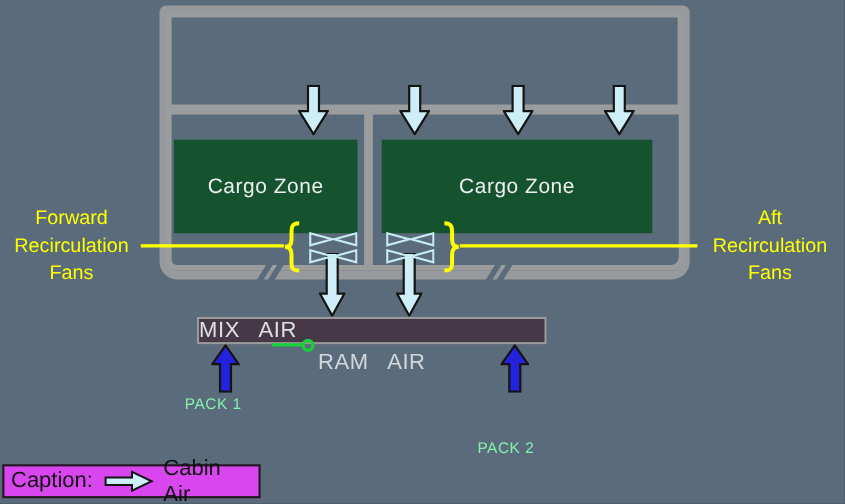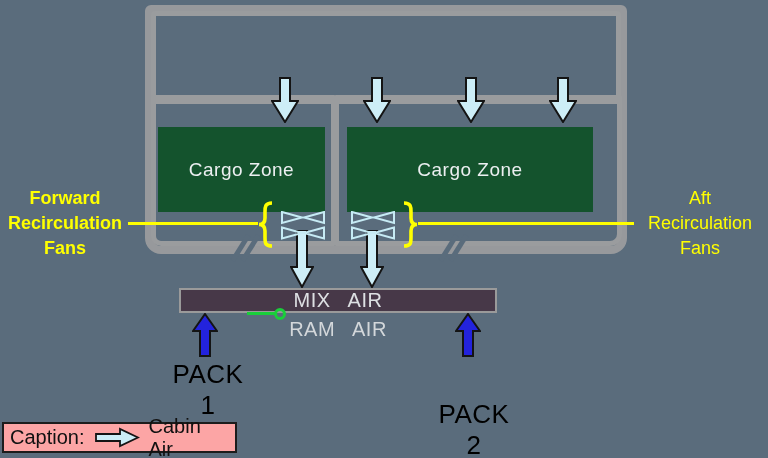--- a/index.html
+++ b/index.html
@@ -25,48 +25,48 @@
   
   .cargo{
     background:#14532d;z-index:2;display:flex;align-items:center;justify-content:center;
     color:#eceff1;font-size:19px;letter-spacing:.5px;
   }
   .cargo-left{left:158px;top:127px;width:167px;height:85px;}
   .cargo-right{left:347px;top:127px;width:246px;height:85px;}
   
   .cabin-label{left:180px;top:48px;width:150px;text-align:center;color:#eceff1;font-size:20px;letter-spacing:.5px;z-index:3;}
   .fanlabel{color:#ffff00;font-size:18px;line-height:25px;text-align:center;z-index:3;}
-  .fanlabel-fwd{left:0px;top:186px;width:130px;font-weight:bold;}
+  .fanlabel-fwd{left:0px;top:186px;width:130px;}
   .fanlabel-aft{left:636px;top:186px;width:128px;}
   .fanlabel span{display:block;}
   .yellow-line{height:3px;background:#ffff00;z-index:4;}
   .yl-left{left:128px;top:222px;width:130px;}
   .yl-right{left:418px;top:222px;width:216px;}
   
   .mixbar{
     left:179px;top:288px;width:318px;height:25px;box-sizing:border-box;
     background:#473848;border:2px solid #9a9a9a;z-index:5;
-    display:flex;align-items:center;justify-content:center;
+    display:flex;align-items:center;
     color:#dde0e3;font-size:20px;word-spacing:12px;letter-spacing:.5px;
   }
   .ram-label{left:256px;top:318px;width:164px;text-align:center;color:#d3d7da;font-size:20px;word-spacing:12px;letter-spacing:.5px;z-index:5;}
   .green-line{left:247px;top:312px;width:30px;height:3px;background:#19cf3a;z-index:7;}
   .green-ring{left:274px;top:308px;width:12px;height:12px;box-sizing:border-box;border:3px solid #19cf3a;border-radius:50%;z-index:7;}
-  .pack-label{color:#000000;font-size:26px;letter-spacing:.5px;z-index:6;text-align:center;}
+  .pack-label{color:#86efac;font-size:14px;letter-spacing:.5px;z-index:6;text-align:left;}
   .pack1-label{left:168px;top:359px;width:80px;}
   .pack2-label{left:434px;top:359px;width:80px;margin-top:40px;}
   
   .slash{width:5px;height:30px;background:#5a6c7c;transform:rotate(32deg);z-index:4;}
   
   .icon{z-index:6;line-height:0;}
   .fan-arrow{z-index:5;}
   
   .caption-box{
     left:2px;top:422px;width:235px;height:31px;box-sizing:border-box;
-    background:#fca5a5;border:2px solid #1c1c1c;z-index:8;
+    background:#d946ef;border:2px solid #1c1c1c;z-index:8;
     display:flex;align-items:center;gap:9px;padding:0 6px;
     color:#111;font-size:20px;
   }
   .caption-box .icon{line-height:0;}
 </style>
 </head>
 <body>
 
 <div class="stage">
 

